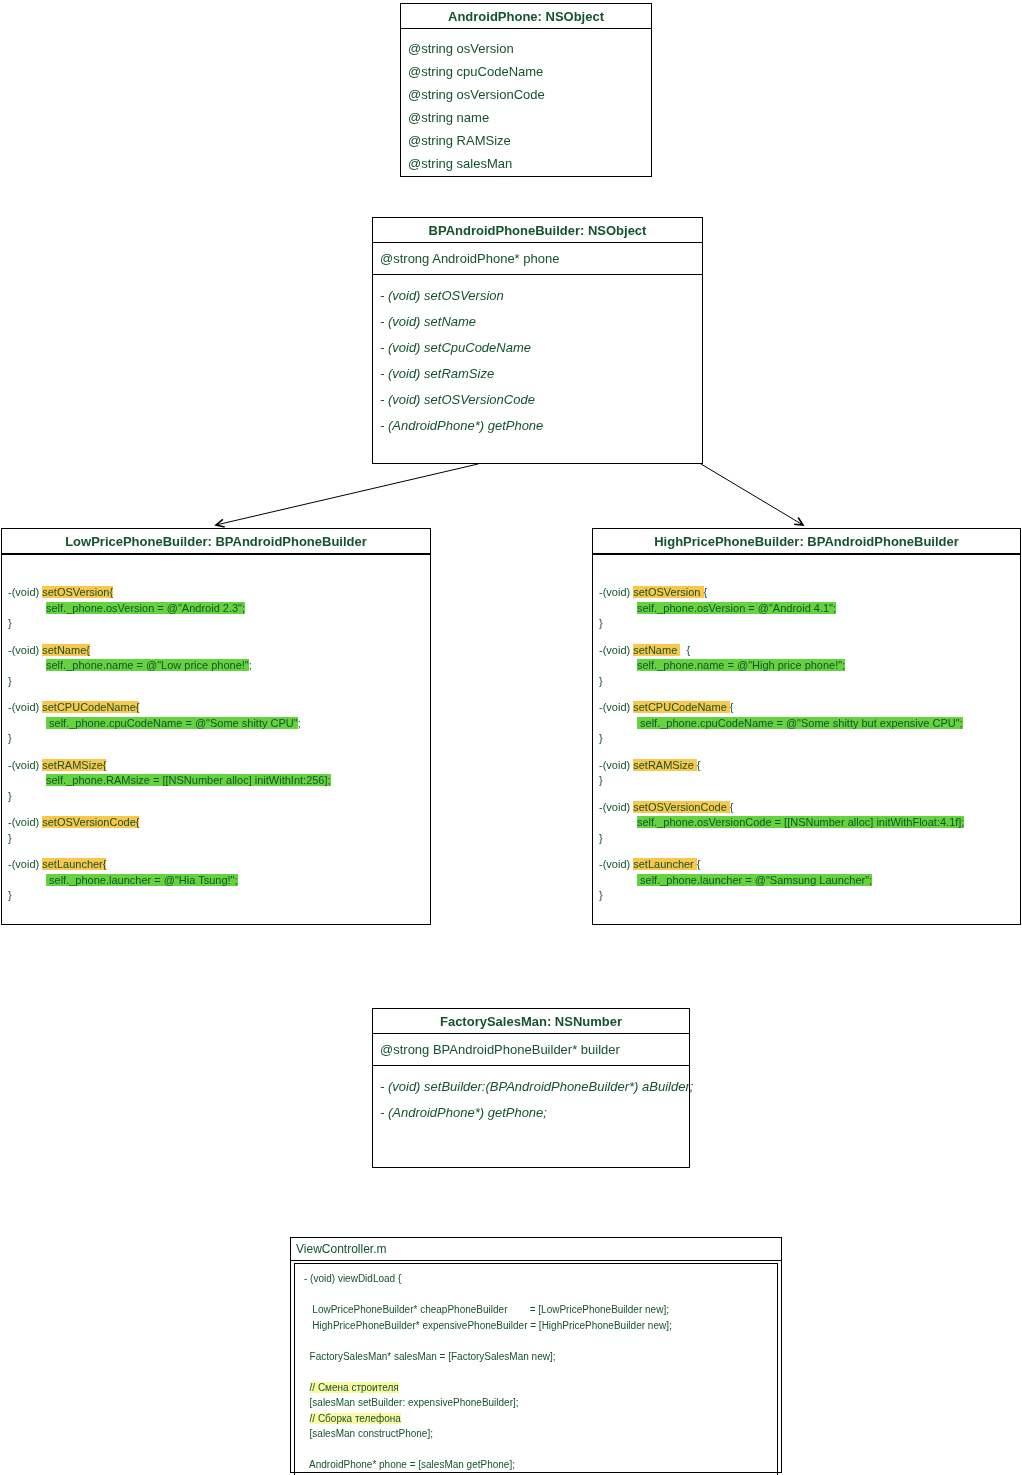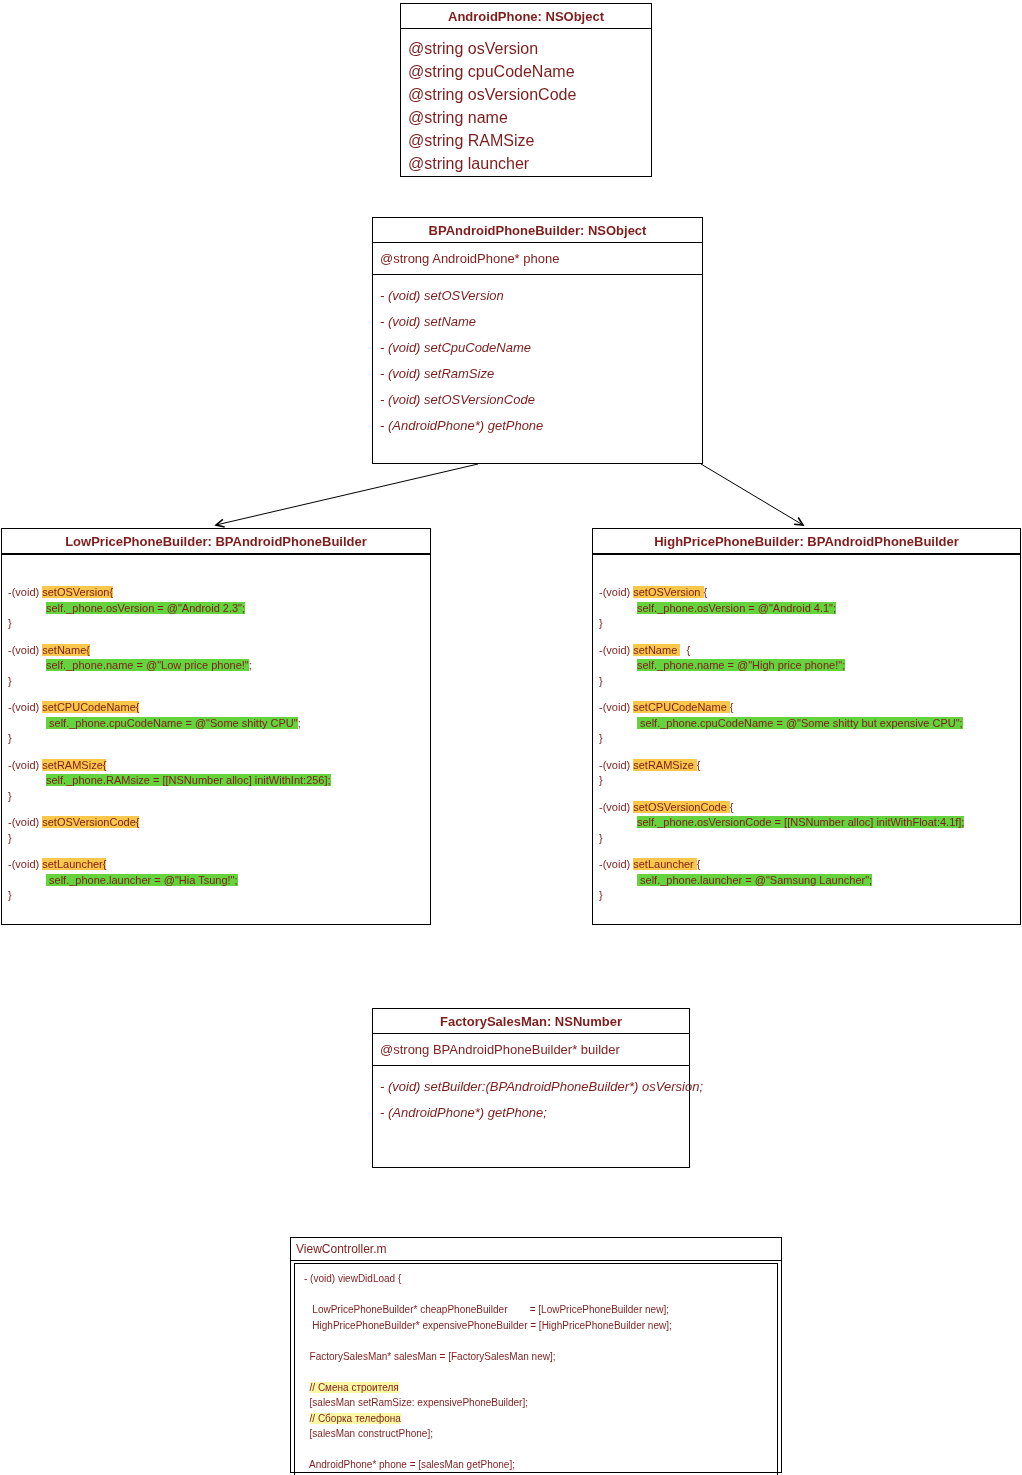--- a/index.html
+++ b/index.html
@@ -1,31 +1,31 @@
 <!DOCTYPE html>
 <html style="--background: #ffffff; --border: #000000; --highlight-method: #f8c74b; --highlight-code: #65d33d; --highlight-comment: #fbf8a3;"><head>
 <meta charset="utf-8">
 <style>
   html,body { margin:0; padding:0; background:#fff; }
   .canvas {
     position:relative; width:908px; height:1475px;
-    background:var(--background,#fff); color:#7f1d1d;
+    background:var(--background,#fff); color:#14532d;
     font-family:"Liberation Sans","DejaVu Sans",sans-serif;
   }
   .uml-box {
     position:absolute; box-sizing:border-box;
     border:1px solid var(--border,#000); background:#fff;
   }
   .uml-title {
     font-weight:bold; text-align:center; font-size:13px;
     padding:5px 2px 4px; border-bottom:1px solid var(--border,#000);
   }
   .attr-row { font-size:13px; padding:8px 7px; border-bottom:1px solid var(--border,#000); }
   .plain-lines { padding:8px 7px 0; }
-  .plain-lines .line { font-size:16px; line-height:23px; white-space:pre; }
+  .plain-lines .line { font-size:13px; line-height:23px; white-space:pre; }
   .method-lines { padding:8px 7px 0;font-style:italic; }
   .method-lines .line { font-size:13px; line-height:26px; white-space:pre; }
 
   
   .builder-body {
     border-top:1px solid var(--border,#000); margin-top:0;
     padding:30px 6px 0; font-size:11px;
   }
   .method-block { margin-bottom:11px; }
   .m-line,.m-close { line-height:15.5px; white-space:pre; }
@@ -57,21 +57,21 @@
   </svg>
 
   <div class="uml-box" style="left:400px; top:3px; width:252px; height:174px;">
     <div class="uml-title">AndroidPhone: NSObject</div>
     <div class="plain-lines">
         <div class="line">@string osVersion</div>
         <div class="line">@string cpuCodeName</div>
         <div class="line">@string osVersionCode</div>
         <div class="line">@string name</div>
         <div class="line">@string RAMSize</div>
-        <div class="line">@string launcher</div>
+        <div class="line">@string salesMan</div>
       </div>
   </div>
 
   <div class="uml-box" style="left:372px; top:217px; width:331px; height:247px;">
     <div class="uml-title">BPAndroidPhoneBuilder: NSObject</div>
     <div class="attr-row">@strong AndroidPhone* phone</div>
     <div class="method-lines">
         <div class="line">- (void) setOSVersion</div>
         <div class="line">- (void) setName</div>
         <div class="line">- (void) setCpuCodeName</div>
@@ -148,37 +148,37 @@
           <div class="m-body"><span class="hl-green"> self._phone.launcher = @"Samsung Launcher";</span><span></span></div>
           <div class="m-close">}</div>
         </div>
       </div>
   </div>
 
   <div class="uml-box" style="left:372px; top:1008px; width:318px; height:160px;">
     <div class="uml-title">FactorySalesMan: NSNumber</div>
     <div class="attr-row">@strong BPAndroidPhoneBuilder* builder</div>
     <div class="method-lines">
-        <div class="line">- (void) setBuilder:(BPAndroidPhoneBuilder*) osVersion;</div>
+        <div class="line">- (void) setBuilder:(BPAndroidPhoneBuilder*) aBuilder;</div>
         <div class="line">- (AndroidPhone*) getPhone;</div>
       </div>
   </div>
 
   <div class="uml-box" style="left:290px; top:1237px; width:492px; height:236px;">
     <div class="vc-title">ViewController.m</div>
     <div class="vc-body">
         <div class="code-line">- (void) viewDidLoad {</div>
         <div class="code-line">&nbsp;</div>
         <div class="code-line">   LowPricePhoneBuilder* cheapPhoneBuilder        = [LowPricePhoneBuilder new];</div>
         <div class="code-line">   HighPricePhoneBuilder* expensivePhoneBuilder = [HighPricePhoneBuilder new];</div>
         <div class="code-line">&nbsp;</div>
         <div class="code-line">  FactorySalesMan* salesMan = [FactorySalesMan new];</div>
         <div class="code-line">&nbsp;</div>
         <div class="code-line"><span>  </span><span class="hl-comment">// Смена строителя</span></div>
-        <div class="code-line">  [salesMan setRamSize: expensivePhoneBuilder];</div>
+        <div class="code-line">  [salesMan setBuilder: expensivePhoneBuilder];</div>
         <div class="code-line"><span>  </span><span class="hl-comment">// Сборка телефона</span></div>
         <div class="code-line">  [salesMan constructPhone];</div>
         <div class="code-line">&nbsp;</div>
         <div class="code-line">  AndroidPhone* phone = [salesMan getPhone];</div>
       </div>
   </div>
 
 </div>
 
 </body></html>

